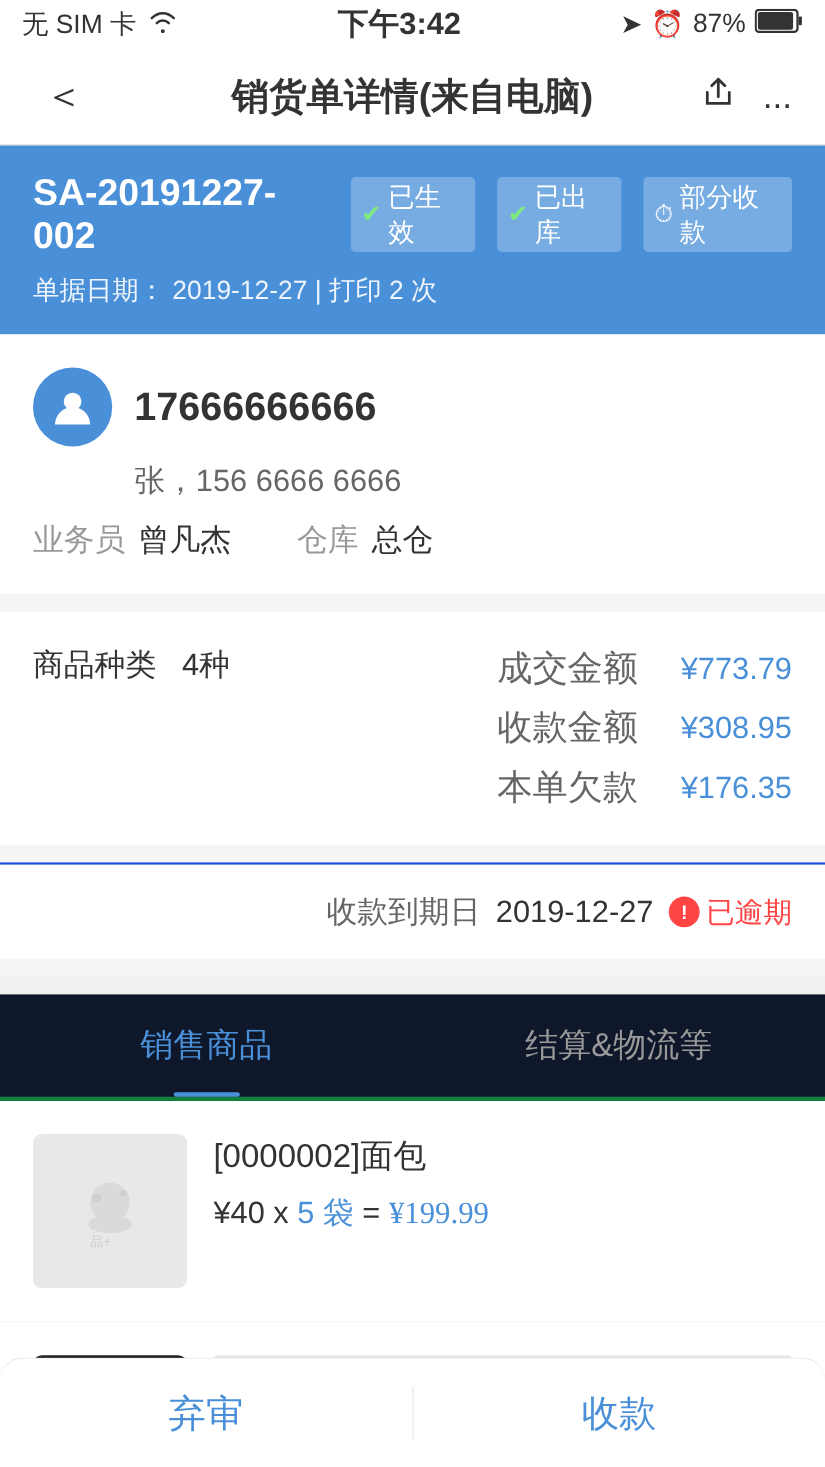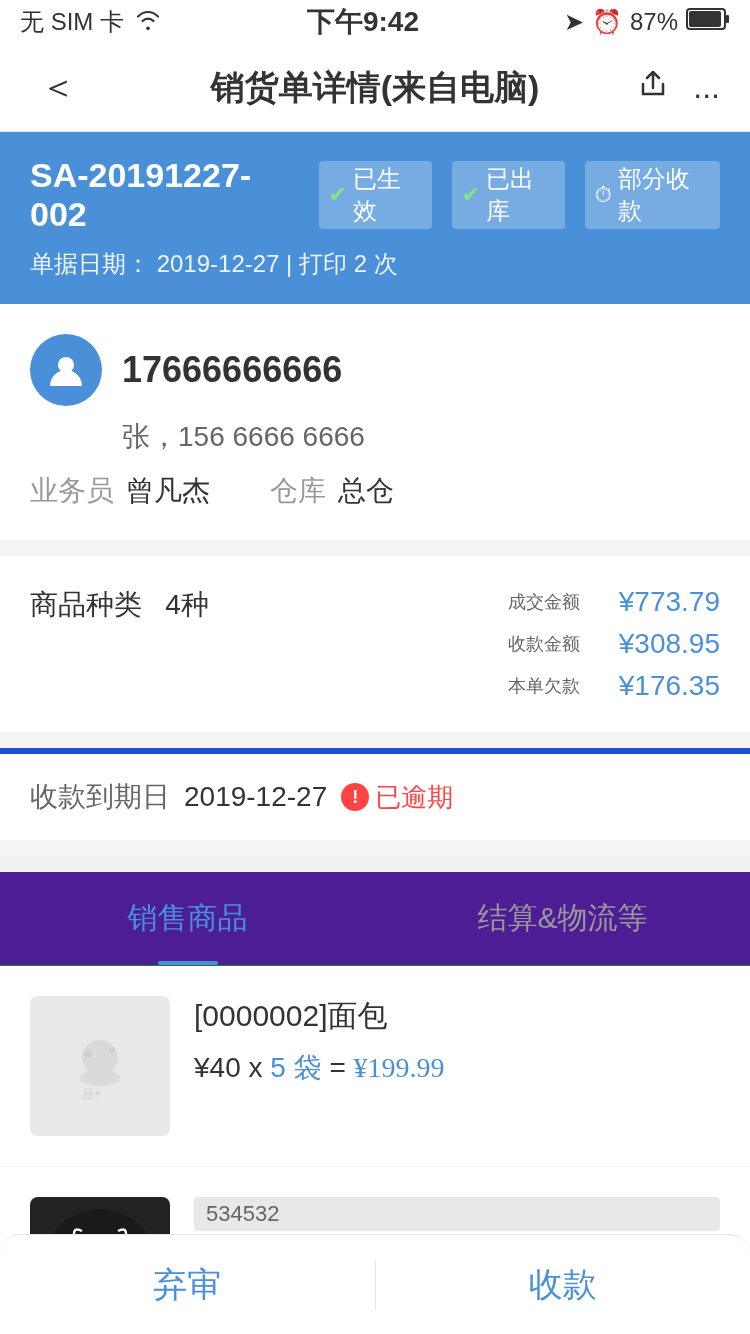--- a/index.html
+++ b/index.html
@@ -143,34 +143,35 @@
       padding: 30px;
       margin-bottom: 16px;
       display: flex;
       justify-content: space-between;
       align-items: flex-start;
     }
     .stats-left { font-size: 28px; color: #666; }
     .stats-left span { color: #333; font-weight: 500; }
     .stats-right { display: flex; flex-direction: column; gap: 10px; align-items: flex-end; }
     .stats-row { display: flex; gap: 20px; align-items: center; }
-    .stats-label { font-size: 18px; color: #666; }
+    .stats-label { font-size: 32px; color: #666; }
     .stats-value { font-size: 28px; color: #4A90D9; font-weight: 500; min-width: 120px; text-align: right; }
 
     
     .due-section {
       background: #fff;
       padding: 24px 30px;
       margin-bottom: 16px;
       display: flex;
       align-items: center;
       gap: 14px;
       font-size: 28px;
       color: #666;
-      border-top: 6px solid #1d4ed8;
+      border-top: 2px solid #1d4ed8;
+      justify-content: flex-end;
     }
     .due-label { color: #666; }
     .due-date { color: #333; }
     .overdue-badge {
       display: flex;
       align-items: center;
       gap: 6px;
       color: #FF4444;
       font-size: 26px;
     }
@@ -188,23 +189,23 @@
     }
 
     
     .divider {
       height: 16px;
       background: #f0f0f0;
     }
 
     
     .tabs {
-      background: #4c1d95;
-      display: flex;
-      border-bottom: 1px solid #15803d;
+      background: #0f172a;
+      display: flex;
+      border-bottom: 4px solid #15803d;
     }
     .tab {
       flex: 1;
       text-align: center;
       padding: 26px 0;
       font-size: 30px;
       color: #999;
       cursor: pointer;
       position: relative;
     }
@@ -322,21 +323,21 @@
   <div class="status-bar-left">
     <span>无 SIM 卡</span>
     <span>
       <svg width="28" height="22" viewBox="0 0 28 22" fill="none">
         <path d="M14 18.5c1 0 1.8.8 1.8 1.8s-.8 1.8-1.8 1.8-1.8-.8-1.8-1.8.8-1.8 1.8-1.8z" fill="#333"></path>
         <path d="M8.5 13c1.5-1.5 3.5-2.4 5.5-2.4s4 .9 5.5 2.4" stroke="#333" stroke-width="2.2" fill="none" stroke-linecap="round"></path>
         <path d="M4 8.5C6.7 5.8 10.2 4 14 4s7.3 1.8 10 4.5" stroke="#333" stroke-width="2.2" fill="none" stroke-linecap="round"></path>
       </svg>
     </span>
   </div>
-  <div class="status-bar-center">下午9:42</div>
+  <div class="status-bar-center">下午3:42</div>
   <div class="status-bar-right">
     <span>➤</span>
     <span>⏰</span>
     <span>87%</span>
     <span>
       <svg width="44" height="22" viewBox="0 0 44 22">
         <rect x="1" y="1" width="38" height="20" rx="3" ry="3" fill="none" stroke="#333" stroke-width="2"></rect>
         <rect x="3" y="3" width="32" height="16" rx="2" ry="2" fill="#333"></rect>
         <rect x="40" y="7" width="3" height="8" rx="1" fill="#333"></rect>
       </svg>

